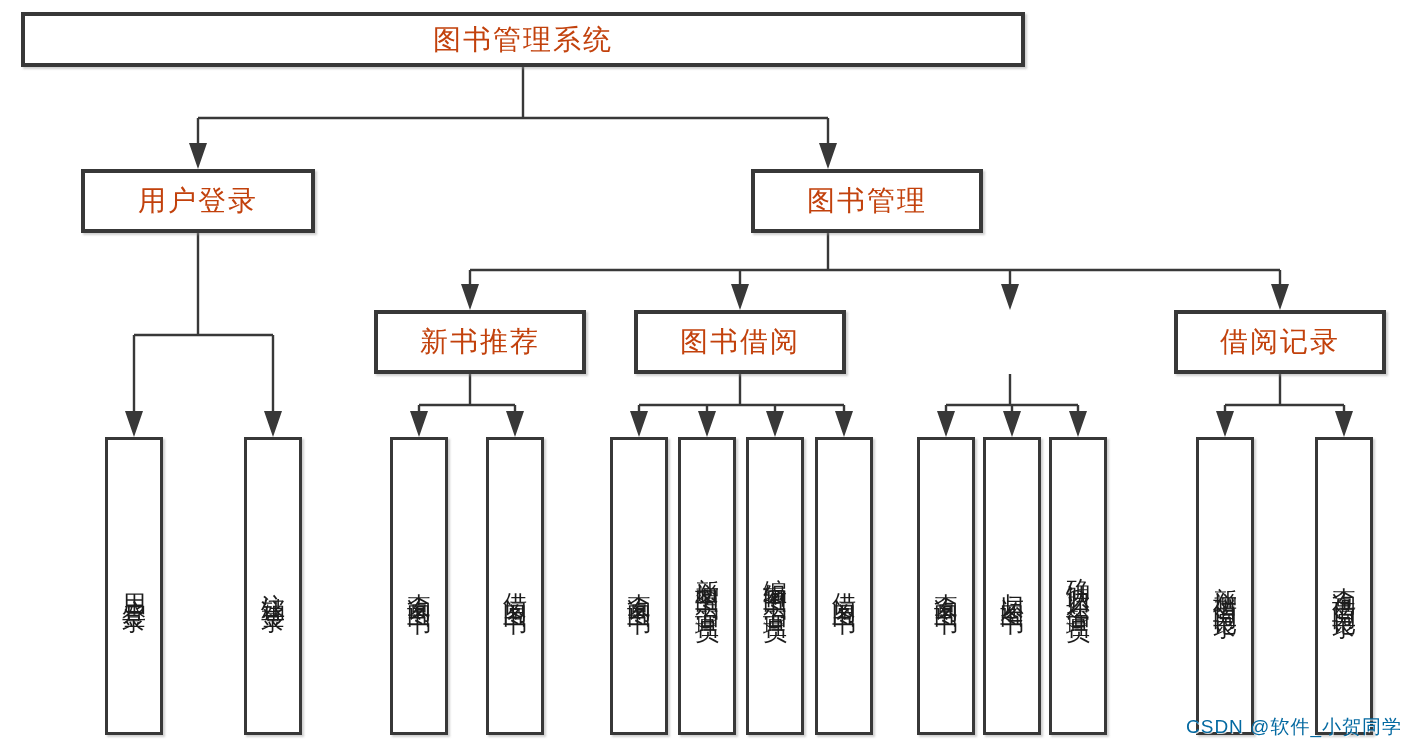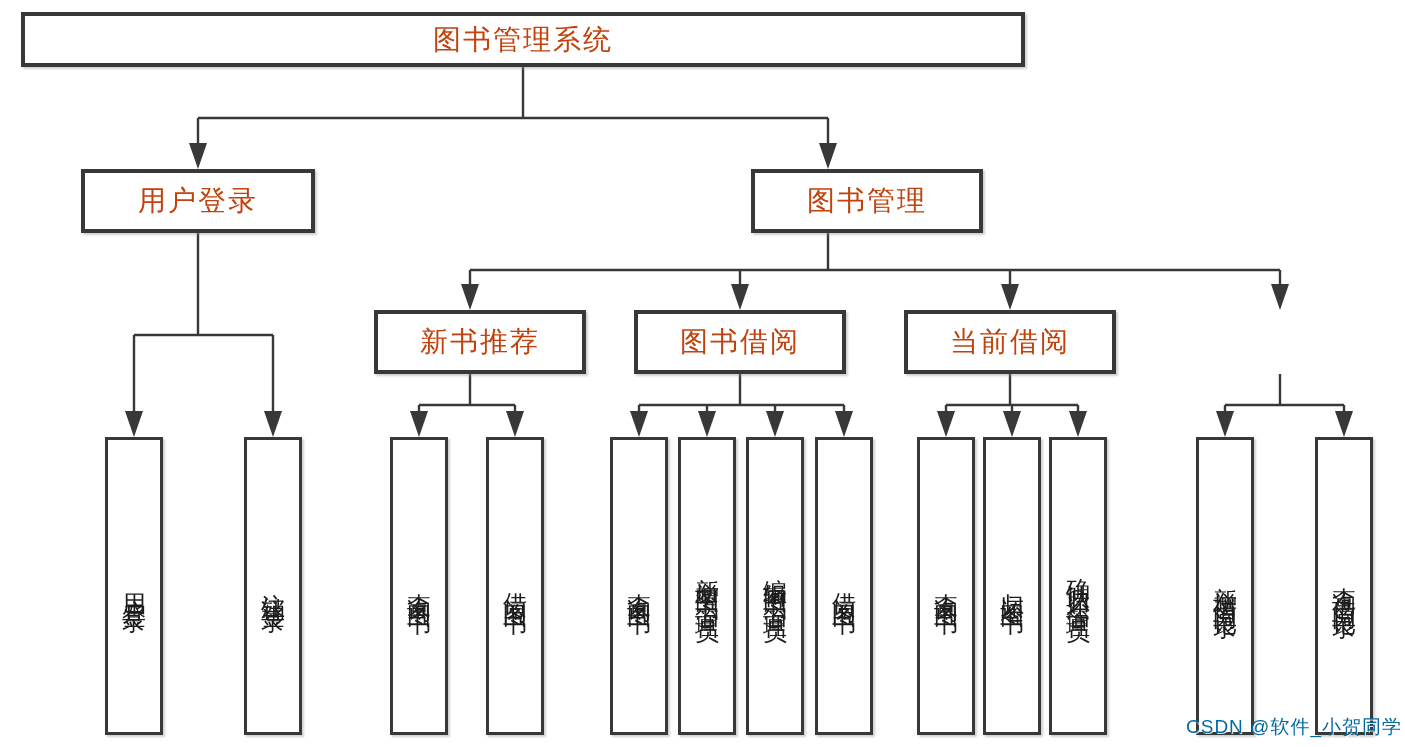--- a/index.html
+++ b/index.html
@@ -83,22 +83,22 @@
   <div class="hbox lvl2b">
     <span>图书管理</span>
   </div>
 
   <div class="hbox lvl3 l3a">
     <span>新书推荐</span>
   </div>
   <div class="hbox lvl3 l3b">
     <span>图书借阅</span>
   </div>
-  <div class="hbox lvl3 l3c">
-    <span>当前借阅</span>
+  <div class="hbox lvl3 l3d">
+    <span>借阅记录</span>
   </div>
 
   <div class="vbox lf1">
     <span>用户登录</span>
   </div>
   <div class="vbox lf2">
     <span>注销登录</span>
   </div>
   <div class="vbox lf3">
     <span>查询图书</span>

